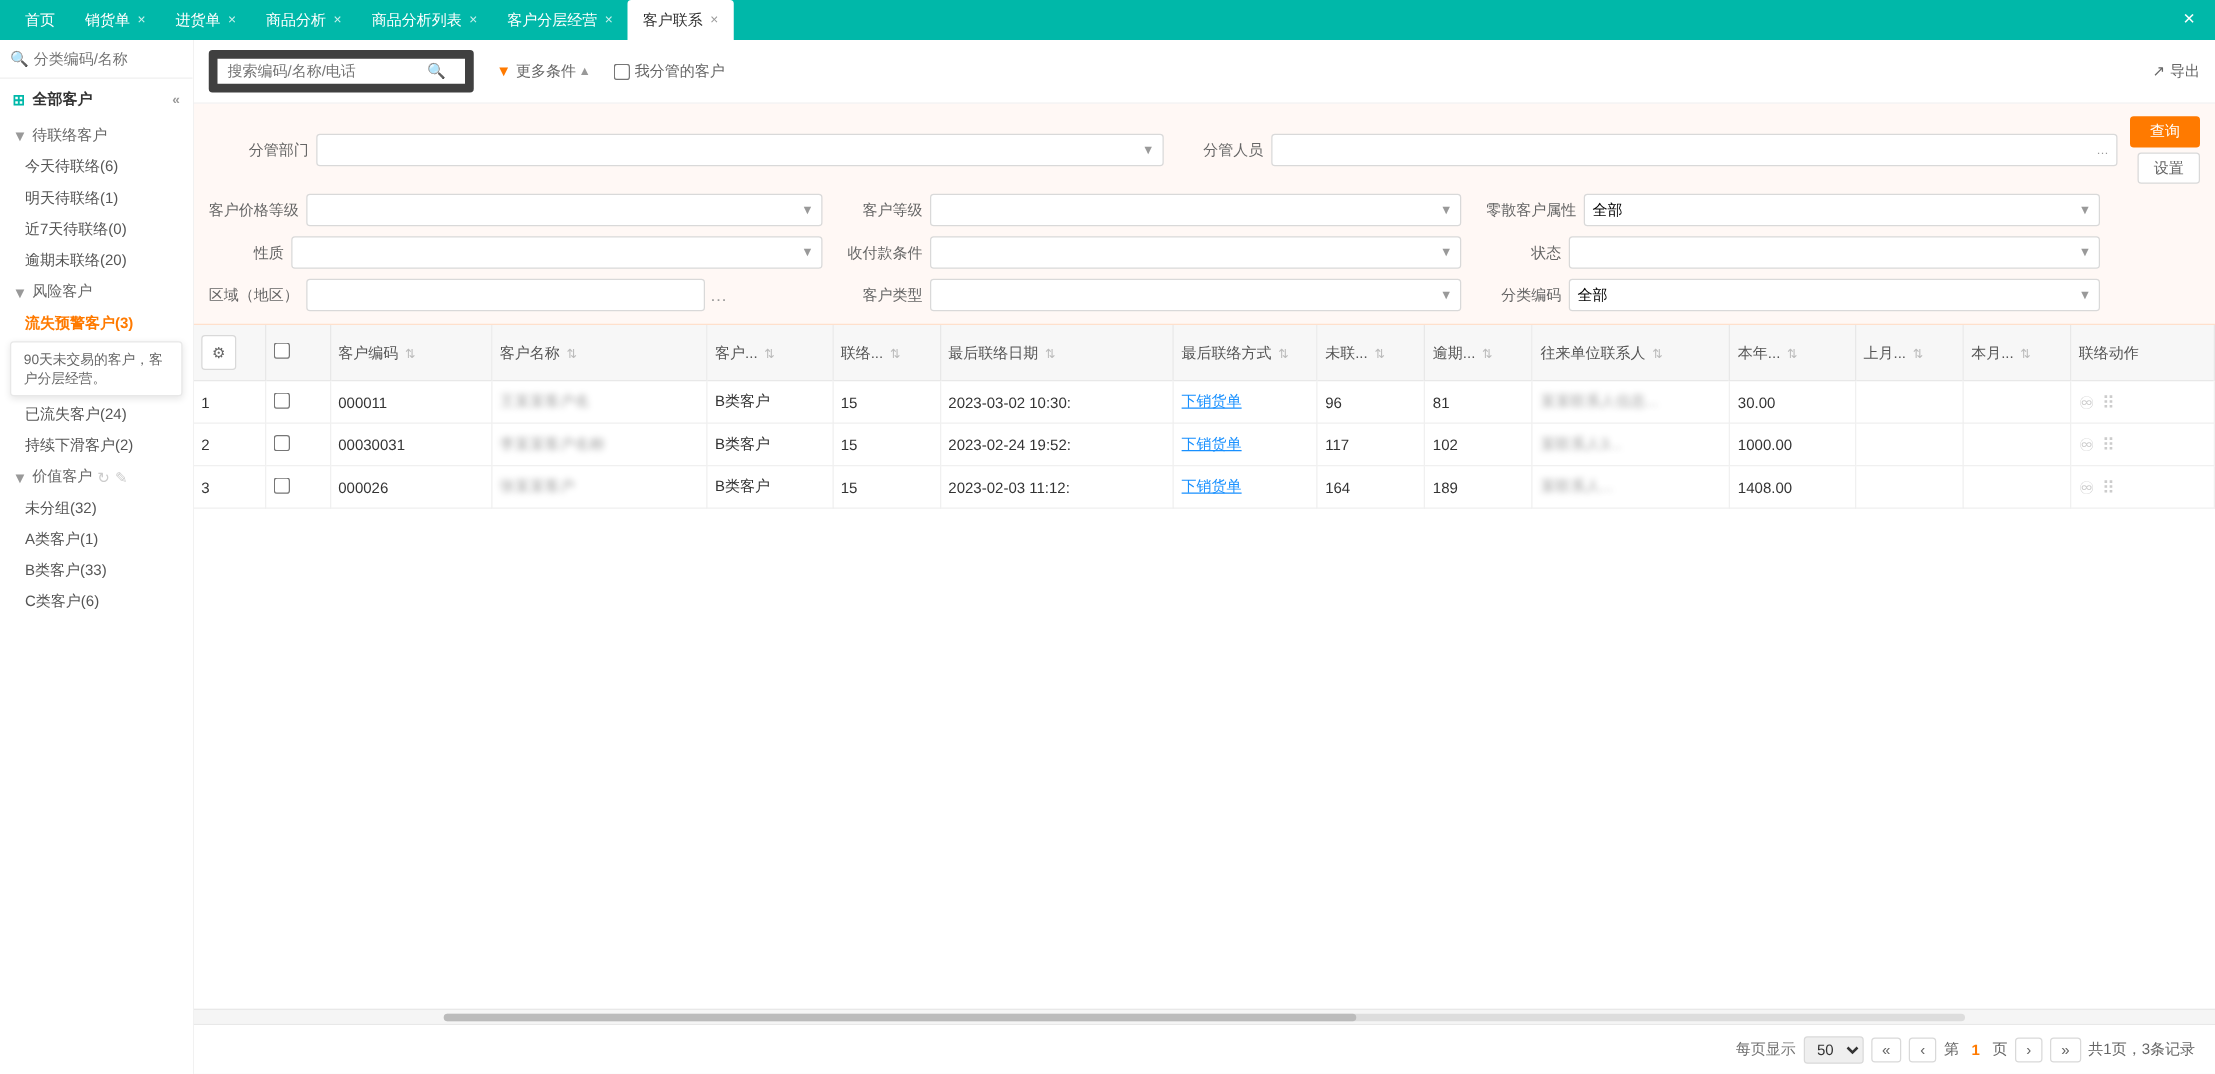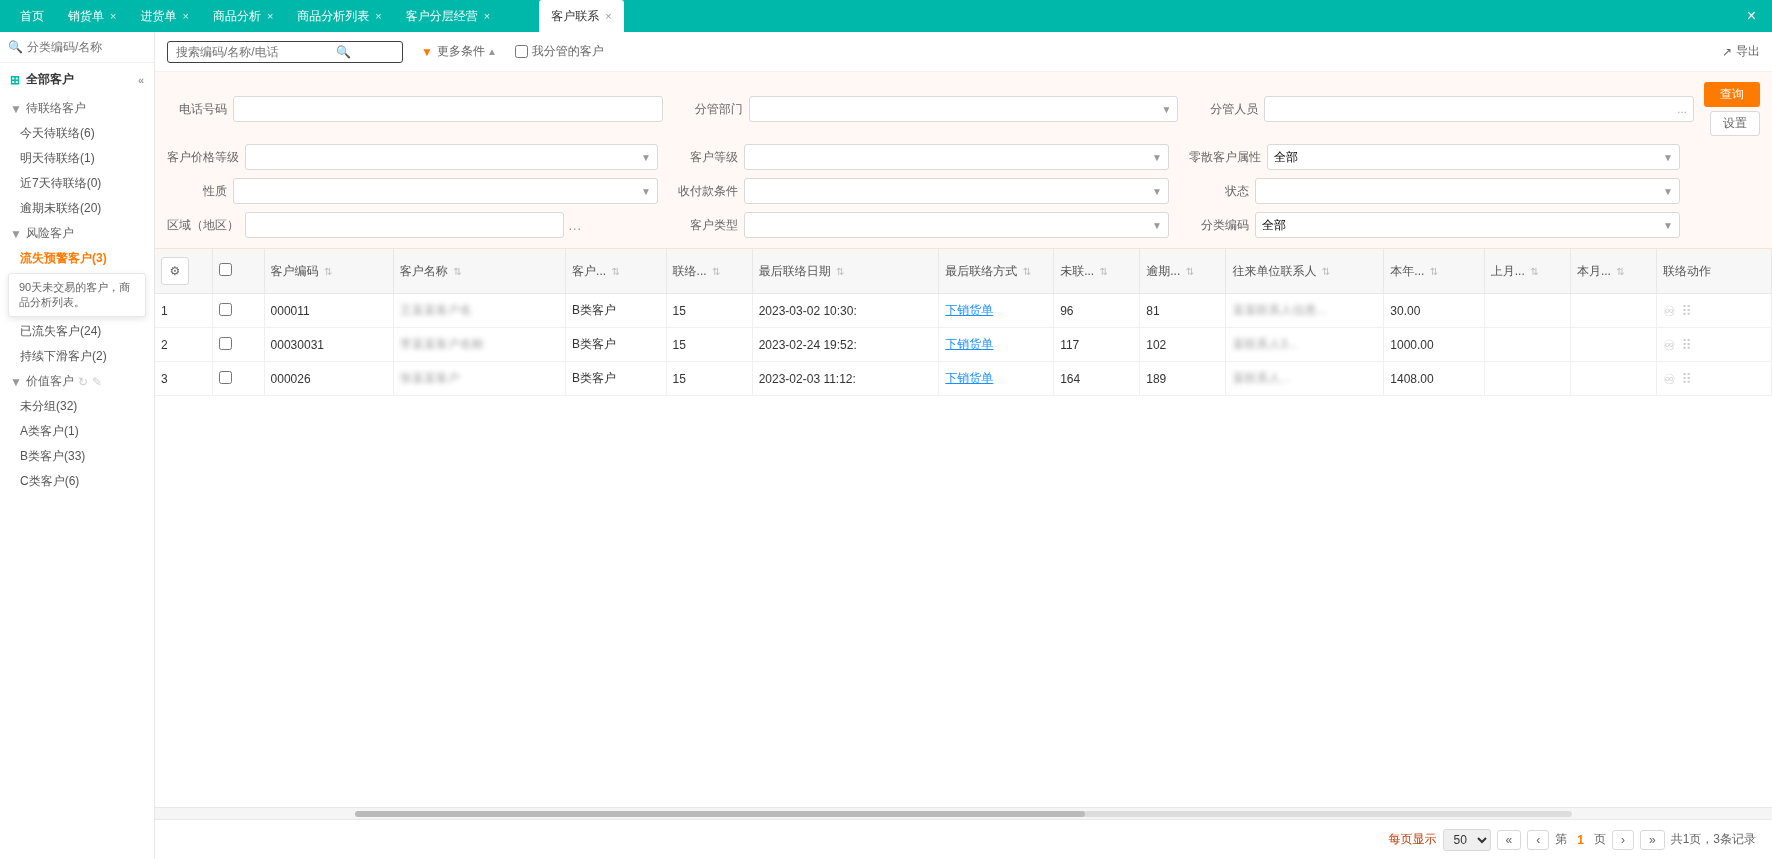--- a/index.html
+++ b/index.html
@@ -23,21 +23,20 @@
       cursor: pointer;
       font-size: 13px;
       white-space: nowrap;
       justify-content: center;
     }
     .nav-tab.home { font-size: 13px; }
     .nav-tab.active {
       background: white;
       color: #333;
       border-radius: 3px 3px 0 0;
-      margin-left: 37px;
     }
     .nav-tab .close-btn {
       margin-left: 6px;
       font-size: 11px;
       color: rgba(255,255,255,0.8);
       cursor: pointer;
     }
     .nav-tab.active .close-btn { color: #999; }
     .nav-spacer { flex: 1; }
     .nav-close-btn {
@@ -137,24 +136,24 @@
     .filter-bar {
       padding: 8px 12px;
       display: flex;
       align-items: center;
       border-bottom: 1px solid #f0f0f0;
       background: white;
     }
     .filter-search-box {
       display: flex;
       align-items: flex-end;
-      border: 1px solid #404040;
+      border: 7px solid #404040;
       border-radius: 3px;
       padding: 3px 8px;
-      width: 236px;
+      width: 212px;
     }
     .filter-search-box input {
       border: none;
       outline: none;
       font-size: 12px;
       color: #999;
       width: 150px;
     }
     .filter-search-box .search-icon { color: #ff7a00; cursor: pointer; }
     .filter-more-btn {
@@ -306,21 +305,21 @@
     .pagination-bar {
       height: 40px;
       display: flex;
       align-items: center;
       justify-content: flex-end;
       padding: 0 16px;
       border-top: 1px solid #e8e8e8;
       background: white;
       gap: 6px;
     }
-    .page-size-label { color: #c2410c; }
+    .page-size-label { color: #737373; }
     .page-size-select {
       border: 1px solid #d9d9d9;
       border-radius: 3px;
       padding: 2px 6px;
       font-size: 12px;
       color: #333;
       cursor: pointer;
     }
     .page-nav-btn {
       border: 1px solid #d9d9d9;
@@ -448,21 +447,21 @@
     <div class="sidebar-item">今天待联络(6)</div>
     <div class="sidebar-item">明天待联络(1)</div>
     <div class="sidebar-item">近7天待联络(0)</div>
     <div class="sidebar-item">逾期未联络(20)</div>
 
     <div class="sidebar-group-title">
       <span class="arrow">▼</span>
       <span>风险客户</span>
     </div>
     <div class="sidebar-item active">流失预警客户(3)</div>
-    <div class="risk-tooltip">90天未交易的客户，商品分析列表。</div>
+    <div class="risk-tooltip">90天未交易的客户，客户分层经营。</div>
     <div class="sidebar-item">已流失客户(24)</div>
     <div class="sidebar-item">持续下滑客户(2)</div>
 
     <div class="sidebar-group-title">
       <span class="arrow">▼</span>
       <span>价值客户</span>
       <span style="margin-left:4px; color:#ccc; cursor:pointer;">↻</span>
       <span style="margin-left:4px; color:#ccc; cursor:pointer;">✎</span>
     </div>
     <div class="sidebar-item">未分组(32)</div>
@@ -489,24 +488,20 @@
       </div>
       <div class="export-btn">
         <span style="margin-right:4px;">↗</span>
         <span>导出</span>
       </div>
     </div>
 
     <div class="advanced-filter">
 
       <div class="filter-row">
-        <div class="filter-field">
-          <span class="filter-label">电话号码</span>
-          <input class="filter-input" type="text" style="">
-        </div>
         <div style="width:20px;"></div>
         <div class="filter-field">
           <span class="filter-label">分管部门</span>
           <div class="filter-select">
             <span></span>
             <span class="dropdown-arrow">▼</span>
           </div>
         </div>
         <div style="width:20px;"></div>
         <div class="filter-field">

